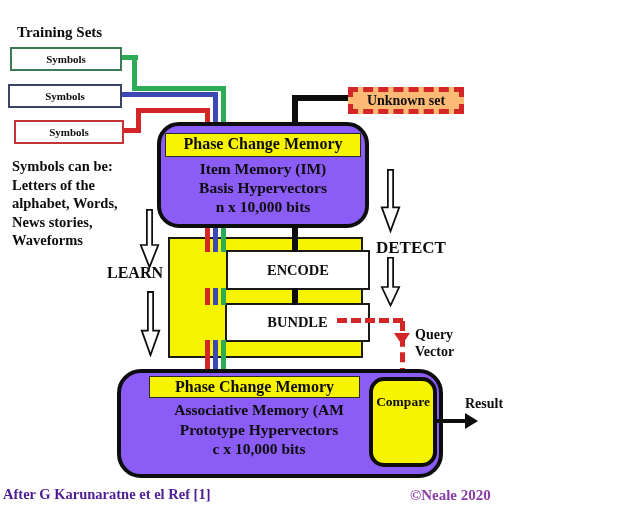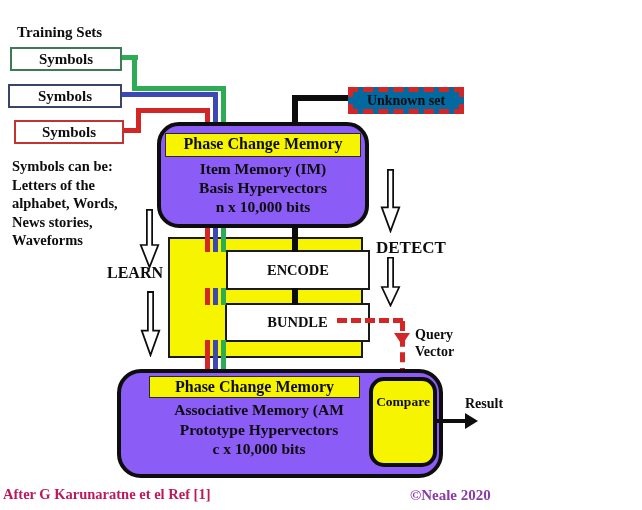--- a/index.html
+++ b/index.html
@@ -4,21 +4,21 @@
 <style>
   html,body{margin:0;padding:0;background:#ffffff;}
   #stage{
     position:relative;width:528px;height:510px;background:#ffffff;overflow:hidden;
     font-family:"Liberation Serif","DejaVu Serif",serif;font-weight:700;color:#0d0d0d;
   }
   .abs{position:absolute;box-sizing:border-box;}
   .ctr{display:flex;align-items:center;justify-content:center;text-align:center;}
 
   
-  .sym-box{background:#ffffff;font-size:15px;}
+  .sym-box{background:#ffffff;font-size:11px;}
   .sym-1{border:2px solid #3d7a55;}
   .sym-2{border:2px solid #3a4566;}
   .sym-3{border:2px solid #c23333;}
 
   
   .wire{position:absolute;}
   .w-green{background:#2eab55;}
   .w-blue{background:#3c49b4;}
   .w-red{background:#d32727;}
   .w-black{background:#0d0d0d;}
@@ -75,21 +75,21 @@
   <div class="wire w-blue" style="left:213px;top:92px;width:5px;height:34px;"></div>
 
   <div class="wire w-red" style="left:124px;top:128px;width:17px;height:5px;"></div>
   <div class="wire w-red" style="left:136px;top:108px;width:5px;height:25px;"></div>
   <div class="wire w-red" style="left:136px;top:108px;width:74px;height:5px;"></div>
   <div class="wire w-red" style="left:205px;top:108px;width:5px;height:18px;"></div>
 
   <div class="wire w-black" style="left:292px;top:95px;width:58px;height:6px;"></div>
   <div class="wire w-black" style="left:292px;top:95px;width:6px;height:30px;"></div>
 
-  <div class="abs ctr" style="left:348px;top:87px;width:116px;height:27px;background:#0369a1;border:5px dashed #d32727;font-size:14px;">
+  <div class="abs ctr" style="left:348px;top:87px;width:116px;height:27px;background:#fdba74;border:5px dashed #d32727;font-size:14px;">
     <span>Unknown set</span>
   </div>
 
   <div class="abs enc-container" style="left:168px;top:237px;width:195px;height:121px;"></div>
   <div class="abs ctr proc-box" style="left:193px;top:250px;width:144px;height:40px;">
     <span>ENCODE</span>
   </div>
   <div class="abs ctr proc-box" style="left:192px;top:303px;width:145px;height:39px;">
     <span>BUNDLE</span>
   </div>
@@ -152,16 +152,16 @@
   </div>
 
   <div class="abs compare-box" style="left:369px;top:377px;width:68px;height:90px;">
     <span>Compare</span>
   </div>
 
   <div class="abs" style="left:465px;top:396px;font-size:14px;">Result</div>
   <div class="abs" style="left:433px;top:419px;width:36px;height:4px;background:#0d0d0d;"></div>
   <div class="abs tri-right-black" style="left:465px;top:413px;"></div>
 
-  <div class="abs" style="left:3px;top:486px;font-size:14.5px;color:#be185d;">After  G Karunaratne et el Ref [1]</div>
+  <div class="abs" style="left:3px;top:486px;font-size:14.5px;color:#4c1d95;">After  G Karunaratne et el Ref [1]</div>
   <div class="abs" style="left:410px;top:487px;font-size:15px;color:#8a3da6;">©Neale 2020</div>
 
 </div>
 
 </body></html>

